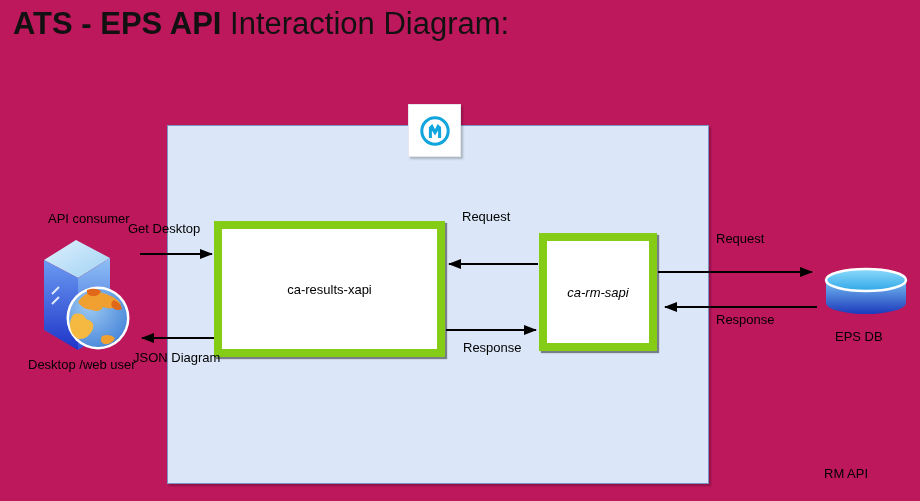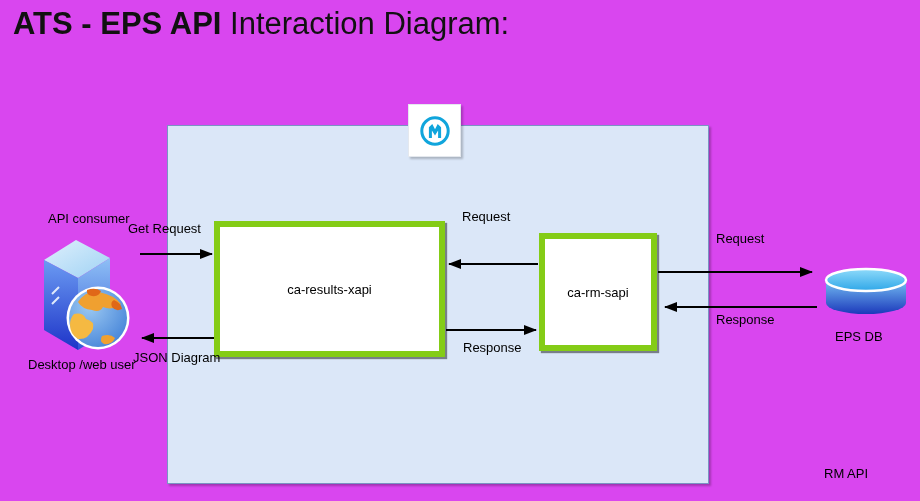--- a/index.html
+++ b/index.html
@@ -2,21 +2,21 @@
 <html><head>
 <meta charset="utf-8">
 <style>
   * { margin: 0; padding: 0; box-sizing: border-box; }
   html, body { background: #ffffff; }
   body { font-family: "Liberation Sans", sans-serif; }
   .page {
     position: relative;
     width: 920px;
     height: 501px;
-    background: #d946ef;
+    background: #be185d;
     overflow: hidden;
   }
   .title {
     position: absolute;
     left: 13px;
     top: 6px;
     font-size: 31px;
     font-weight: 400;
     color: #111111;
     white-space: nowrap;
@@ -42,30 +42,30 @@
     background: #ffffff;
     border: 1px solid #e4e8ee;
     box-shadow: 2px 2px 2px rgba(0,0,0,0.22);
     display: flex;
     align-items: center;
     justify-content: center;
   }
   .node {
     position: absolute;
     background: #ffffff;
-    border: 6px solid #84cc16;
+    border: 8px solid #84cc16;
     box-shadow: 2px 2px 1px rgba(0,0,0,0.45);
     display: flex;
     align-items: center;
     justify-content: center;
     font-size: 13px;
     color: #000000;
   }
   .node-xapi { left: 214px; top: 221px; width: 231px; height: 136px; }
-  .node-sapi { left: 539px; top: 233px; width: 118px; height: 118px; }
+  .node-sapi { left: 539px; top: 233px; width: 118px; height: 118px; font-style: italic; }
 
   .lbl {
     position: absolute;
     font-size: 13px;
     color: #000000;
     white-space: nowrap;
   }
   .lbl-api-consumer { left: 48px;  top: 211px; }
   .lbl-desktop-user { left: 28px;  top: 357px; text-align: center; }
   .lbl-get-request  { left: 128px; top: 221px; }
@@ -106,21 +106,21 @@
 
   <div class="node node-xapi">
     <span>ca-results-xapi</span>
   </div>
   <div class="node node-sapi">
     <span>ca-rm-sapi</span>
   </div>
 
   <div class="lbl lbl-api-consumer">API consumer</div>
   <div class="lbl lbl-desktop-user">Desktop /web user</div>
-  <div class="lbl lbl-get-request">Get Request</div>
+  <div class="lbl lbl-get-request">Get Desktop</div>
   <div class="lbl lbl-json-request">JSON Diagram</div>
   <div class="lbl lbl-mid-request">Request</div>
   <div class="lbl lbl-mid-response">Response</div>
   <div class="lbl lbl-db-request">Request</div>
   <div class="lbl lbl-db-response">Response</div>
   <div class="lbl lbl-eps-db">EPS DB</div>
   <div class="lbl lbl-rm-api">RM API</div>
 
   <svg class="icon-server" width="92" height="128" viewBox="0 0 92 128">
     <defs>

